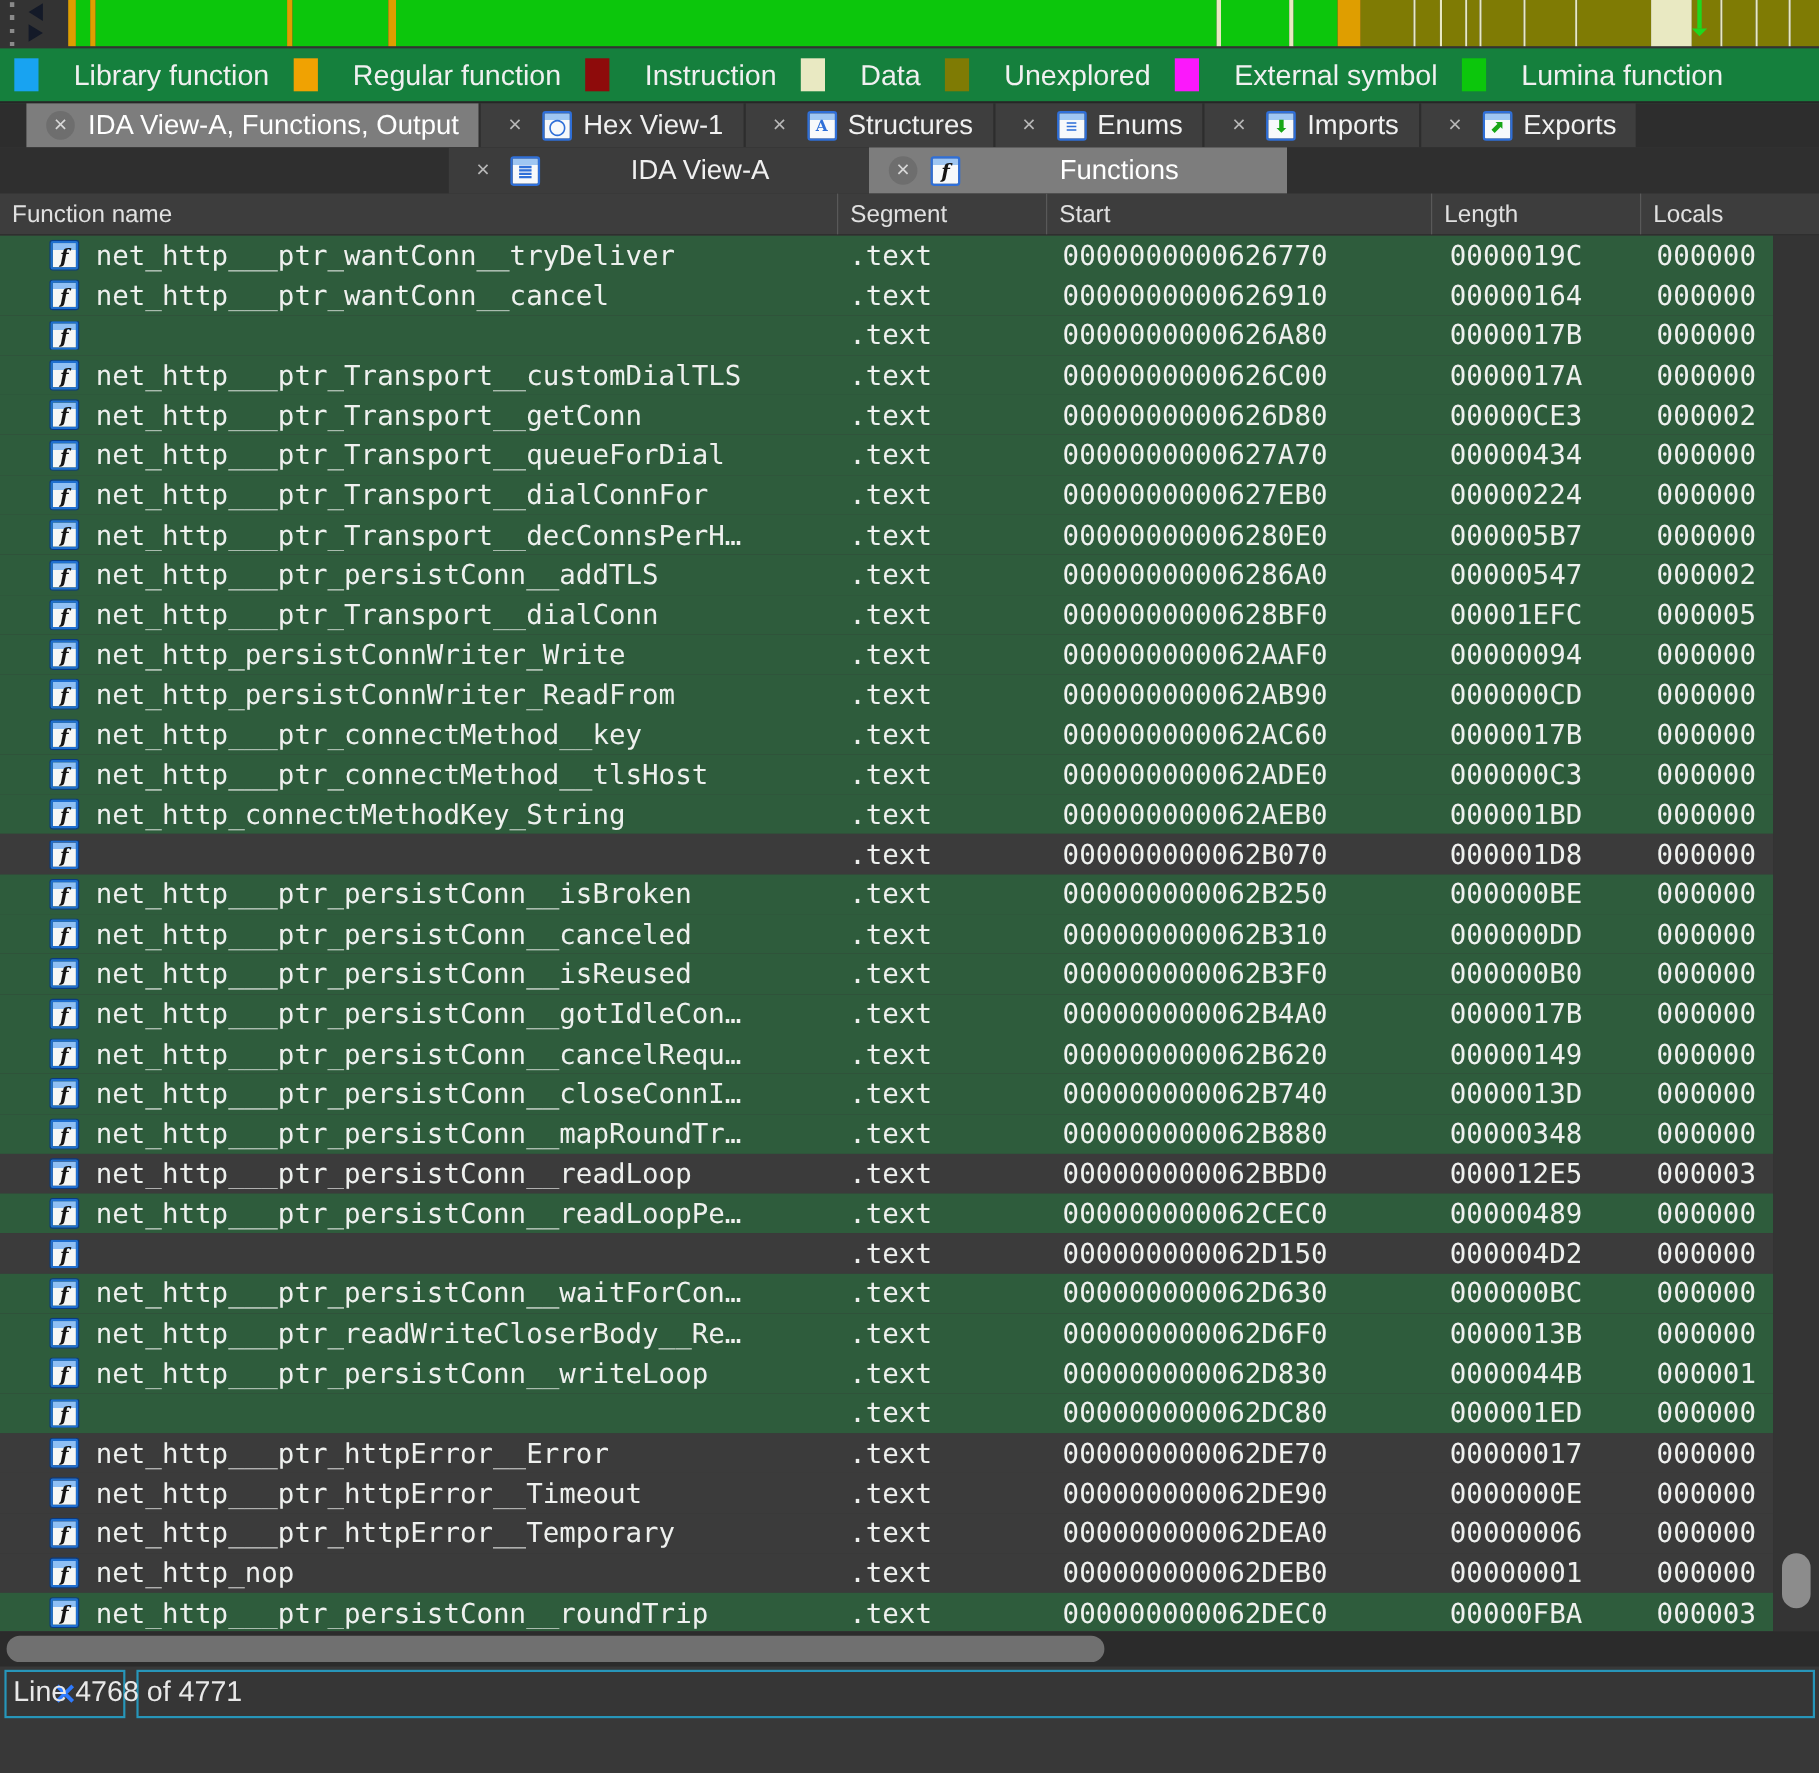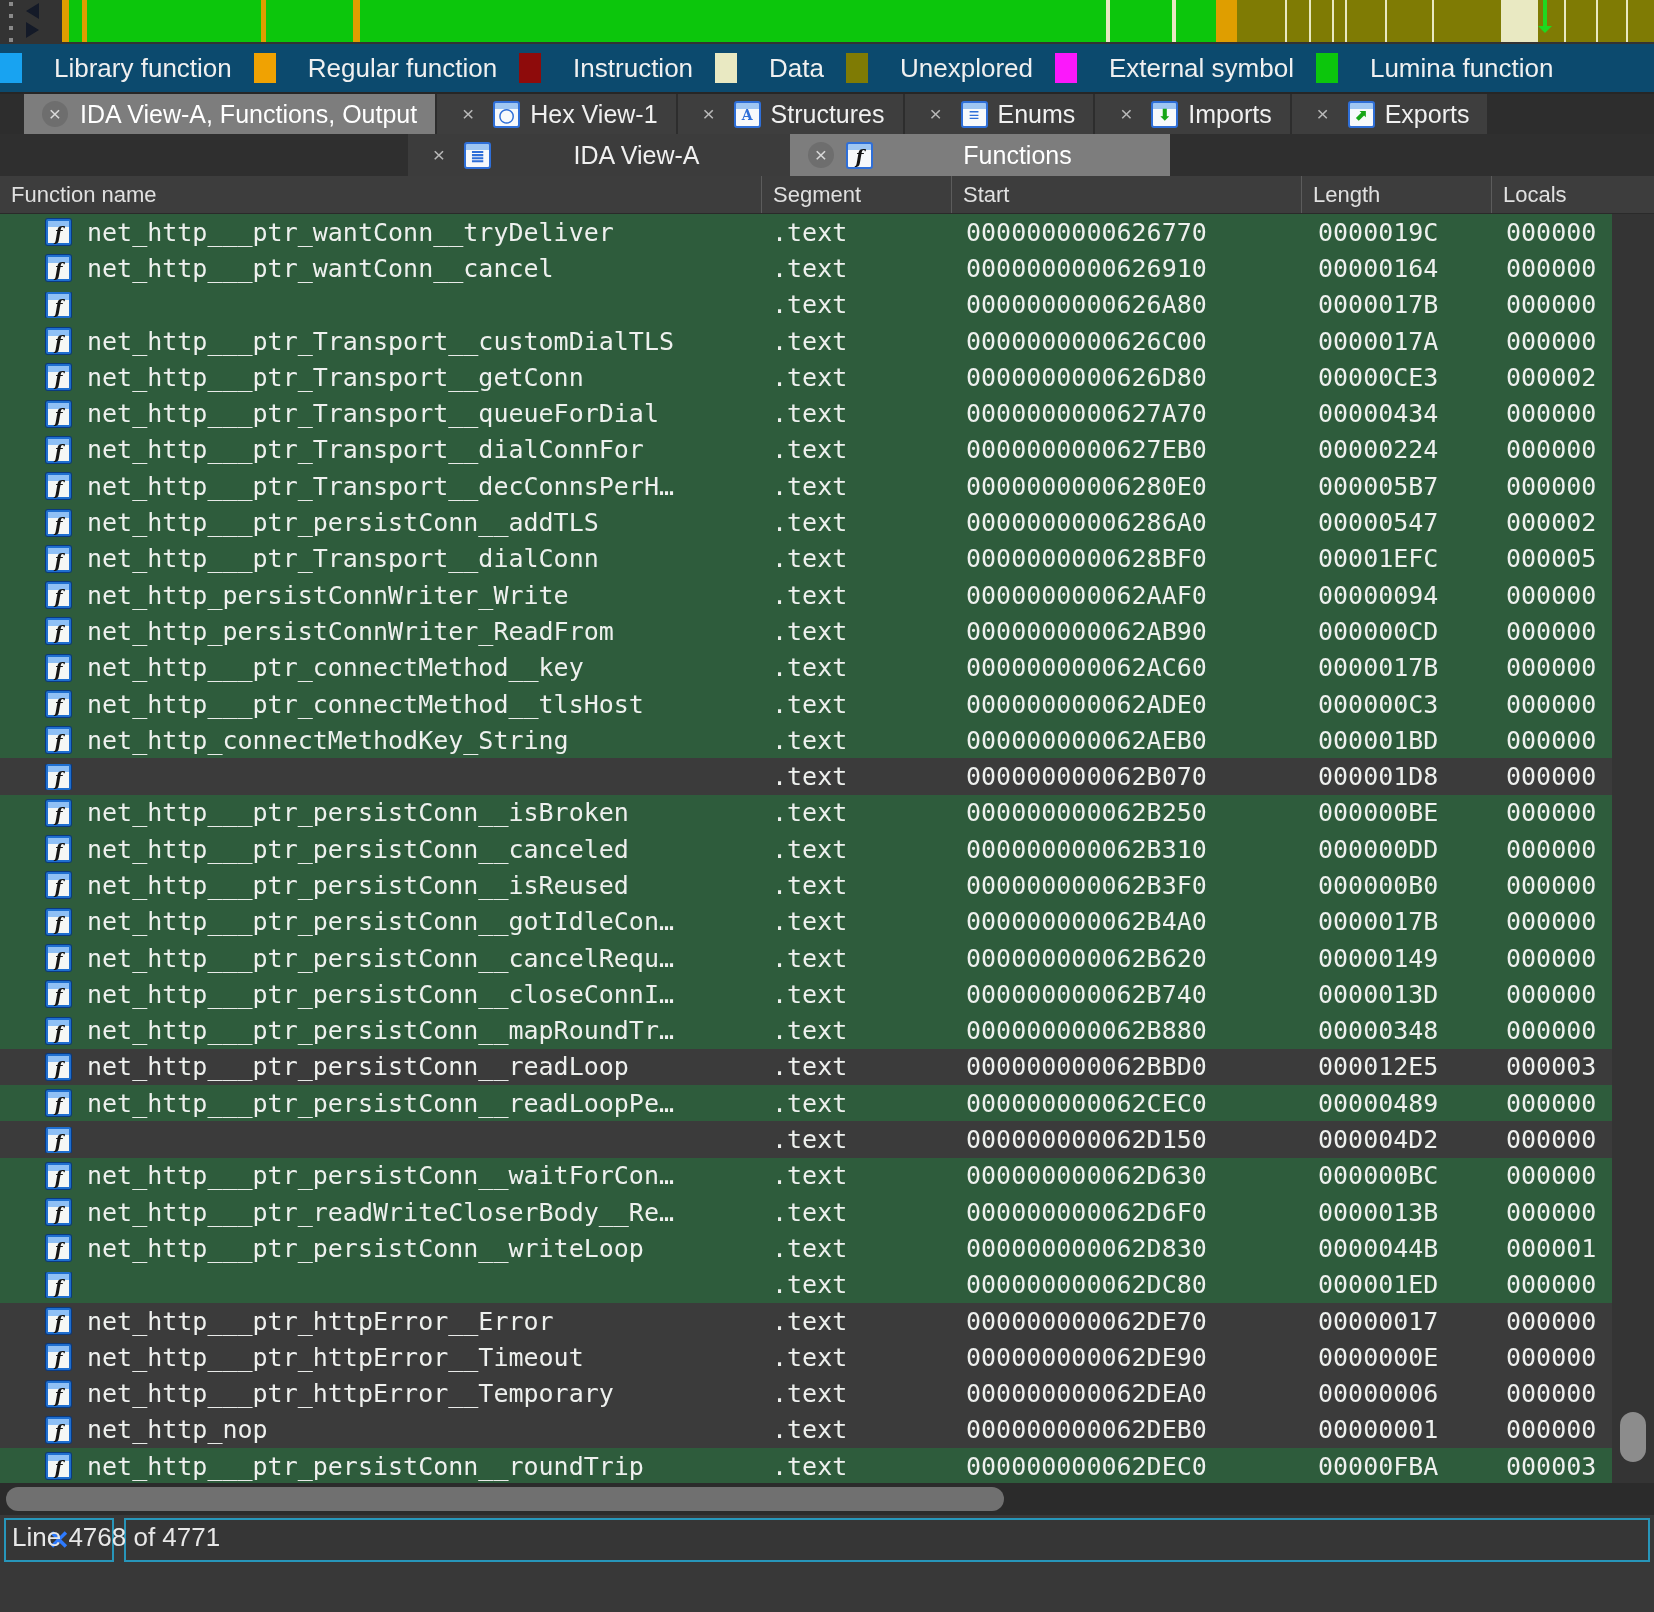--- a/index.html
+++ b/index.html
@@ -13,22 +13,22 @@
   #drag-dots { position:absolute; left:9px; top:2px; width:4px; height:86px;
     background:repeating-linear-gradient(to bottom, #8a8a8a 0 4px, transparent 4px 12px); }
   .nav-arrow { position:absolute; width:0; height:0; border-style:solid; }
   #nav-arrow-prev { left:26px; top:3px; border-width:8px 13px 8px 0; border-color:transparent #141a28 transparent transparent; }
   #nav-arrow-next { left:26px; top:22px; border-width:8px 0 8px 13px; border-color:transparent transparent transparent #141a28; }
   #navband { position:absolute; left:62px; top:0; right:0; height:42px; display:flex; }
   #navband .seg { height:100%; }
   #nav-marker { position:absolute; top:0; width:4px; height:26px; background:#1fd81f; }
   #nav-marker::after { content:""; position:absolute; left:-5px; top:26px; border:7px solid transparent; border-top-color:#1fd81f; }
   
-  #legend { position:absolute; left:0; top:44px; width:100%; height:50px; background:#0c4a6e;
-    display:flex; align-items:center; border-bottom:2px solid #262626; }
+  #legend { position:absolute; left:0; top:44px; width:100%; height:50px; background:#15803d;
+    display:flex; align-items:center; padding-left:13px; border-bottom:2px solid #262626; }
   .leg-item { display:flex; align-items:center; margin-right:22px; }
   .leg-swatch { width:22px; height:30px; margin-right:32px; }
   .leg-label { font-size:26px; color:#f0f0f0; white-space:nowrap; }
   
   #tabrow1 { position:absolute; left:0; top:94px; width:100%; height:40px; background:#2d2d2d;
     display:flex; padding-left:24px; }
   .tab { display:flex; align-items:center; padding:0 18px; height:100%; background:#3e3e3e;
     margin-right:2px; font-size:25px; color:#f0f0f0; white-space:nowrap; }
   .tab.active { background:#7d7d7d; color:#fff; }
   .tclose { width:26px; height:26px; border-radius:50%; display:flex; align-items:center;

